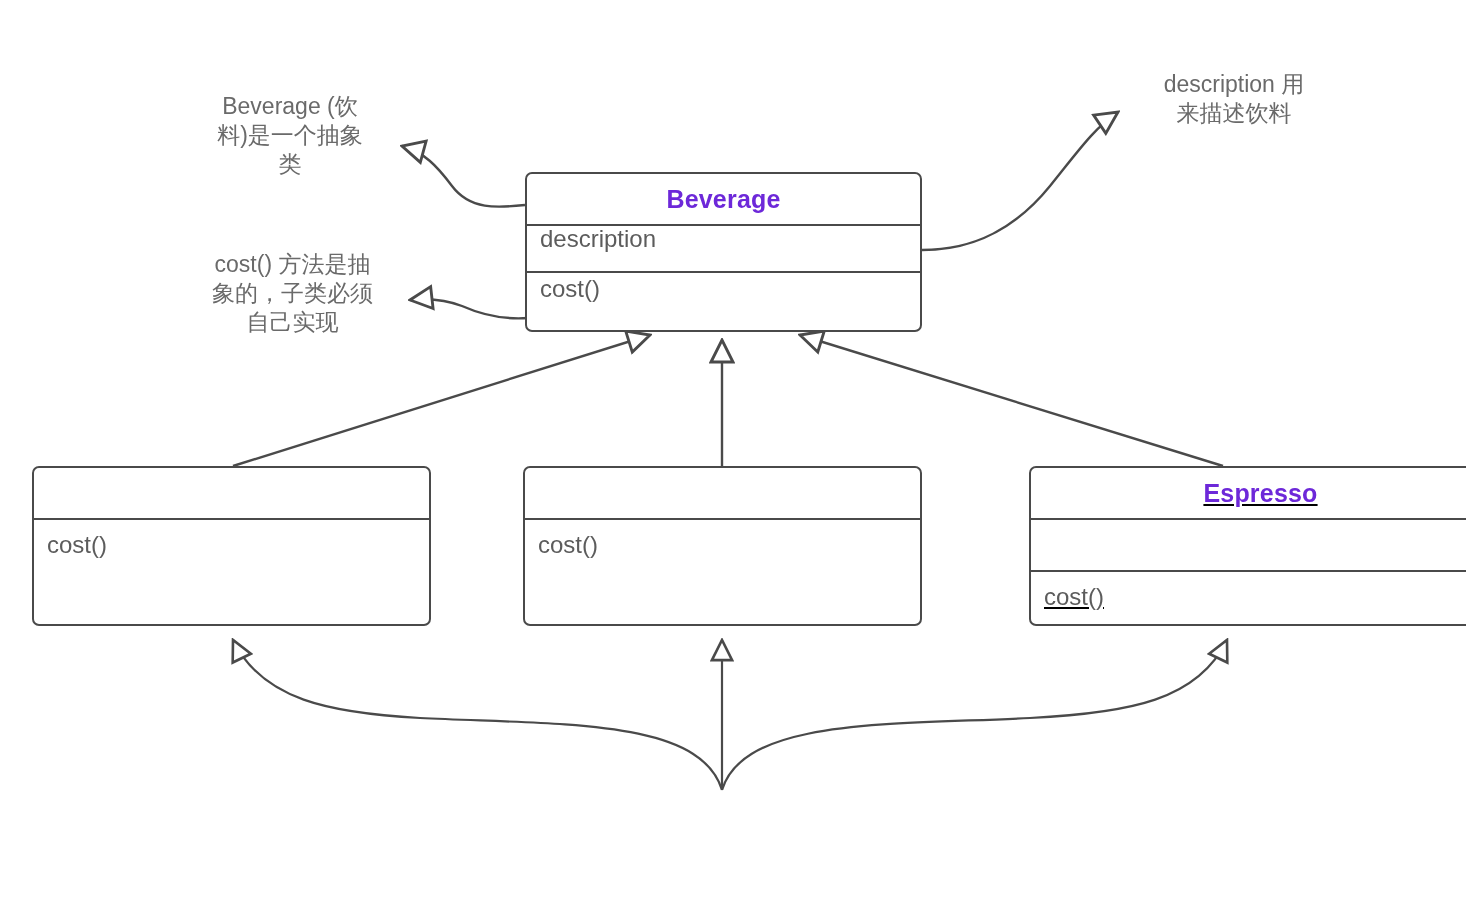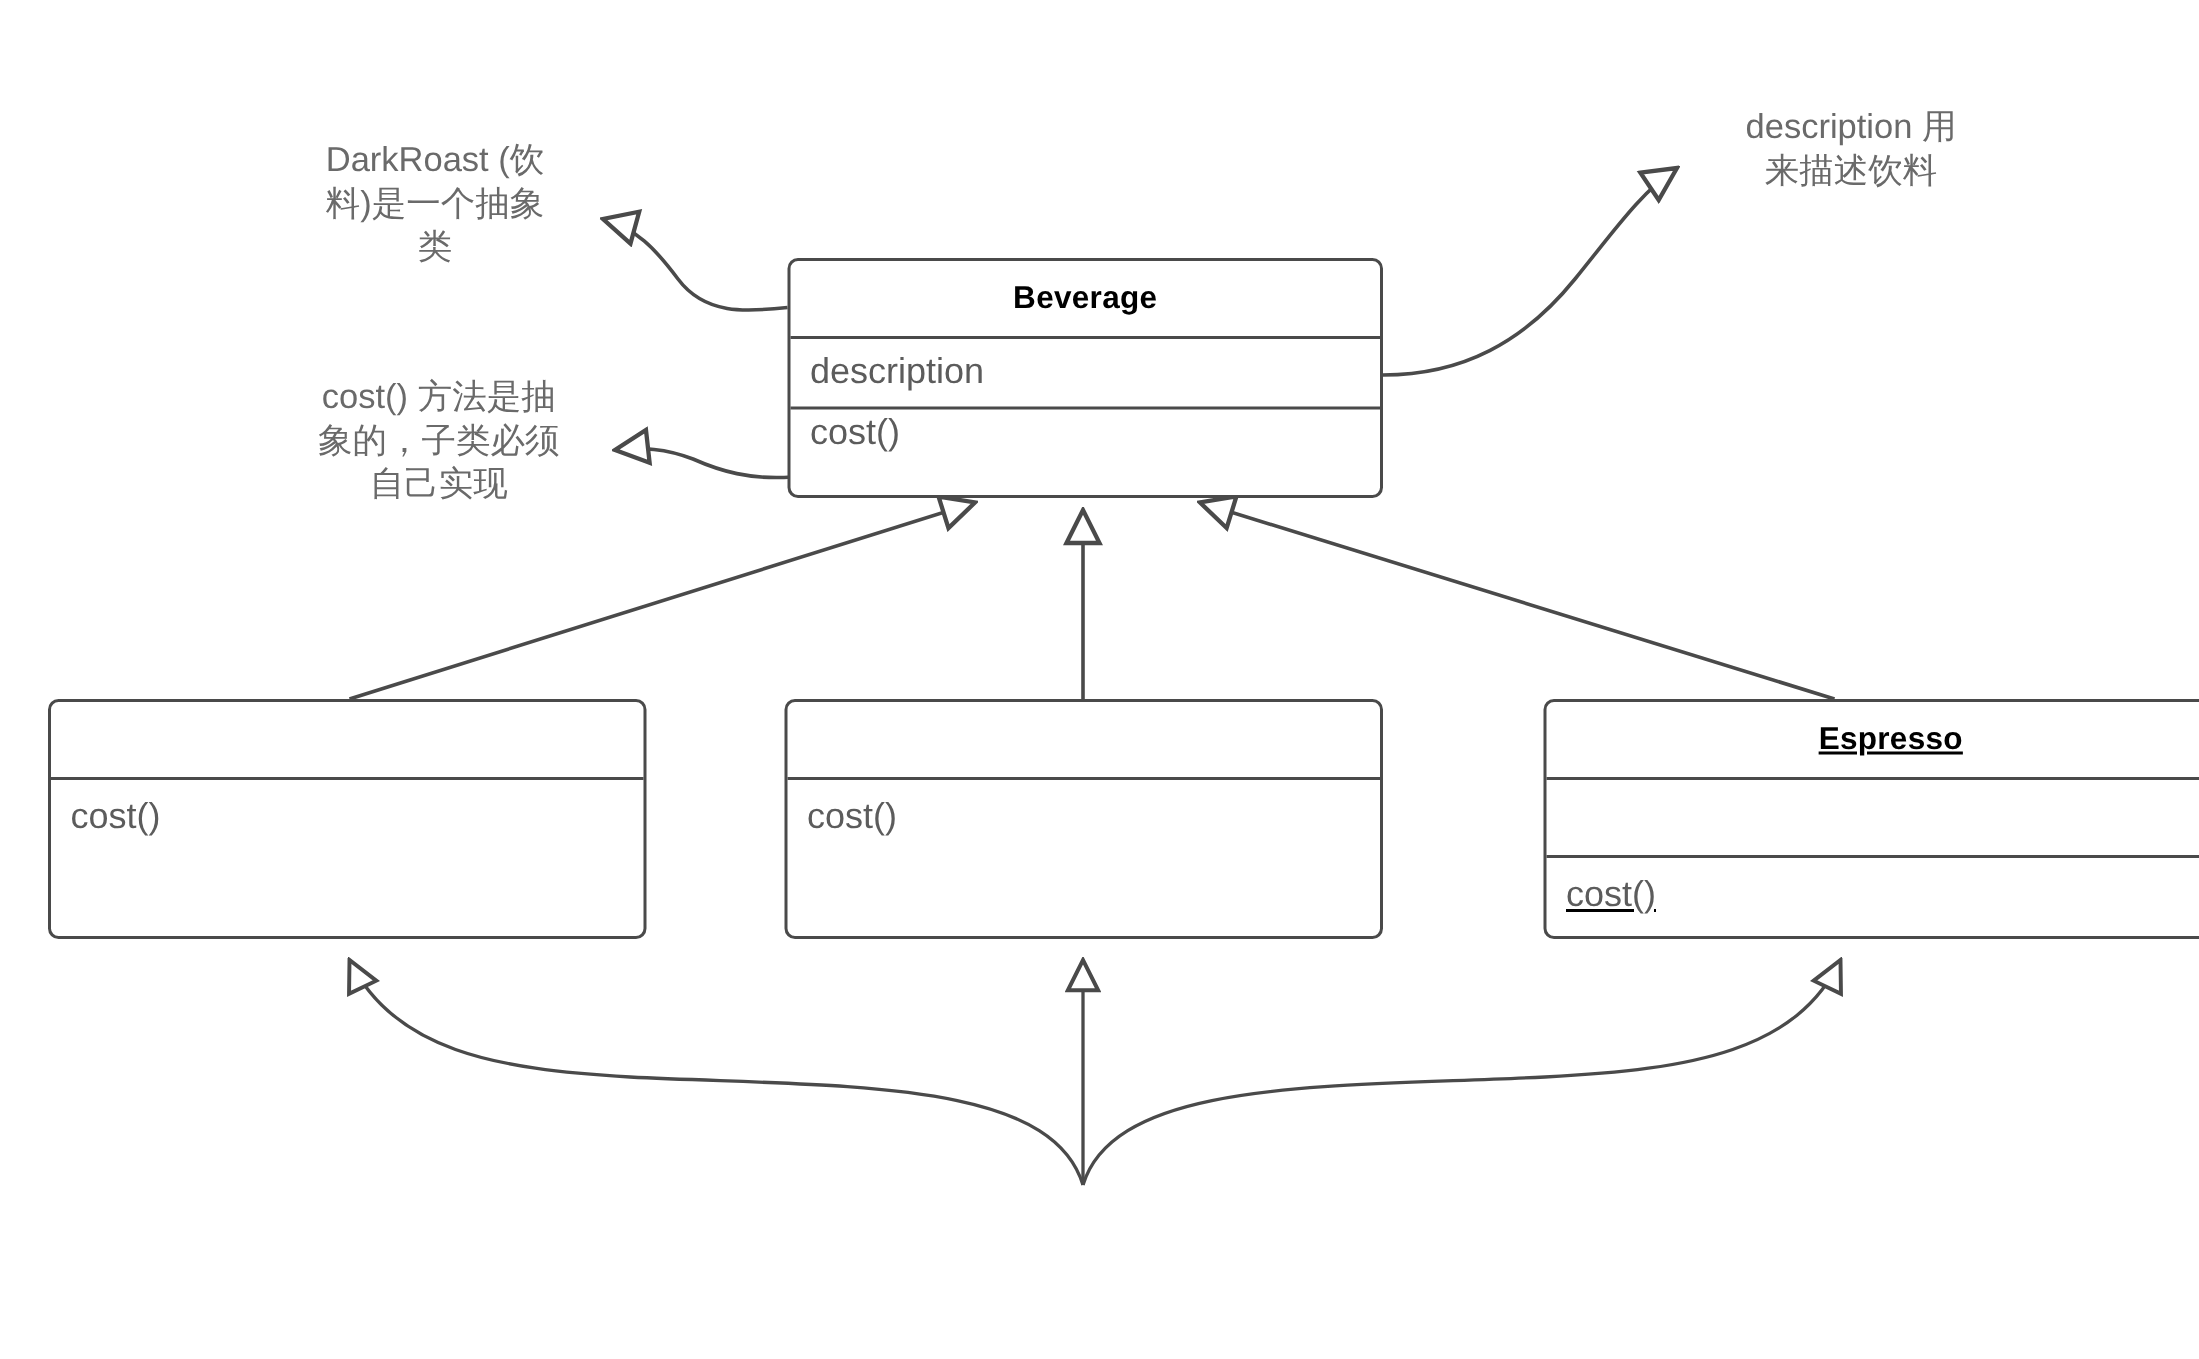--- a/index.html
+++ b/index.html
@@ -33,22 +33,22 @@
     background: #ffffff;
     overflow: visible;
   }
   .uml-title {
     box-sizing: border-box;
     width: 100%;
     display: flex;
     align-items: center;
     justify-content: center;
     font-weight: bold;
-    font-size: 21px;
-    color: #000000;
+    font-size: 25px;
+    color: #6d28d9;
     letter-spacing: 0.2px;
     border-bottom: 2.5px solid #4a4a4a;
   }
   .uml-section {
     box-sizing: border-box;
     width: 100%;
     display: flex;
     flex-direction: column;
     justify-content: flex-start;
     padding-left: 13px;
@@ -109,21 +109,21 @@
 
     <g>
       <path d="M 722 790 C 700 718 560 725 420 718 C 330 713 262 700 233 640" fill="none" stroke="#4a4a4a" stroke-width="2.2" marker-end="url(#hollowTri)"></path>
       <path d="M 722 790 L 722 640" fill="none" stroke="#4a4a4a" stroke-width="2.2" marker-end="url(#hollowTri)"></path>
       <path d="M 722 790 C 744 718 890 725 1030 718 C 1130 713 1198 700 1227 640" fill="none" stroke="#4a4a4a" stroke-width="2.2" marker-end="url(#hollowTri)"></path>
     </g>
   </svg>
 
   <div class="uml-box" style="left:525px; top:172px; width:397px; height:160px;">
     <div class="uml-title" style="height:52px;">Beverage</div>
-    <div class="uml-section divider" style="height:47px; justify-content:center;">
+    <div class="uml-section divider" style="height:47px; justify-content:flex-start;">
       <div class="uml-member">description</div>
     </div>
     <div class="uml-section" style="height:58px; padding-top:3px;">
       <div class="uml-member">cost()</div>
     </div>
   </div>
 
   <div class="uml-box" style="left:32px; top:466px; width:399px; height:160px;">
     <div class="uml-section divider" style="height:52px;"></div>
     <div class="uml-section" style="height:51px; justify-content:center;">
@@ -139,21 +139,21 @@
   </div>
 
   <div class="uml-box" style="left:1029px; top:466px; width:463px; height:160px;text-decoration:underline;">
     <div class="uml-title" style="height:52px;">Espresso</div>
     <div class="uml-section divider" style="height:52px;"></div>
     <div class="uml-section" style="height:51px; justify-content:center;">
       <div class="uml-member">cost()</div>
     </div>
   </div>
 
-  <div class="annot" style="left:190px; top:92px; width:200px;">DarkRoast (饮
+  <div class="annot" style="left:190px; top:92px; width:200px;">Beverage (饮
 料)是一个抽象
 类</div>
 
   <div class="annot" style="left:190px; top:250px; width:205px;">cost() 方法是抽
 象的，子类必须
 自己实现</div>
 
   <div class="annot" style="left:1139px; top:70px; width:190px;">description 用
 来描述饮料</div>
 

